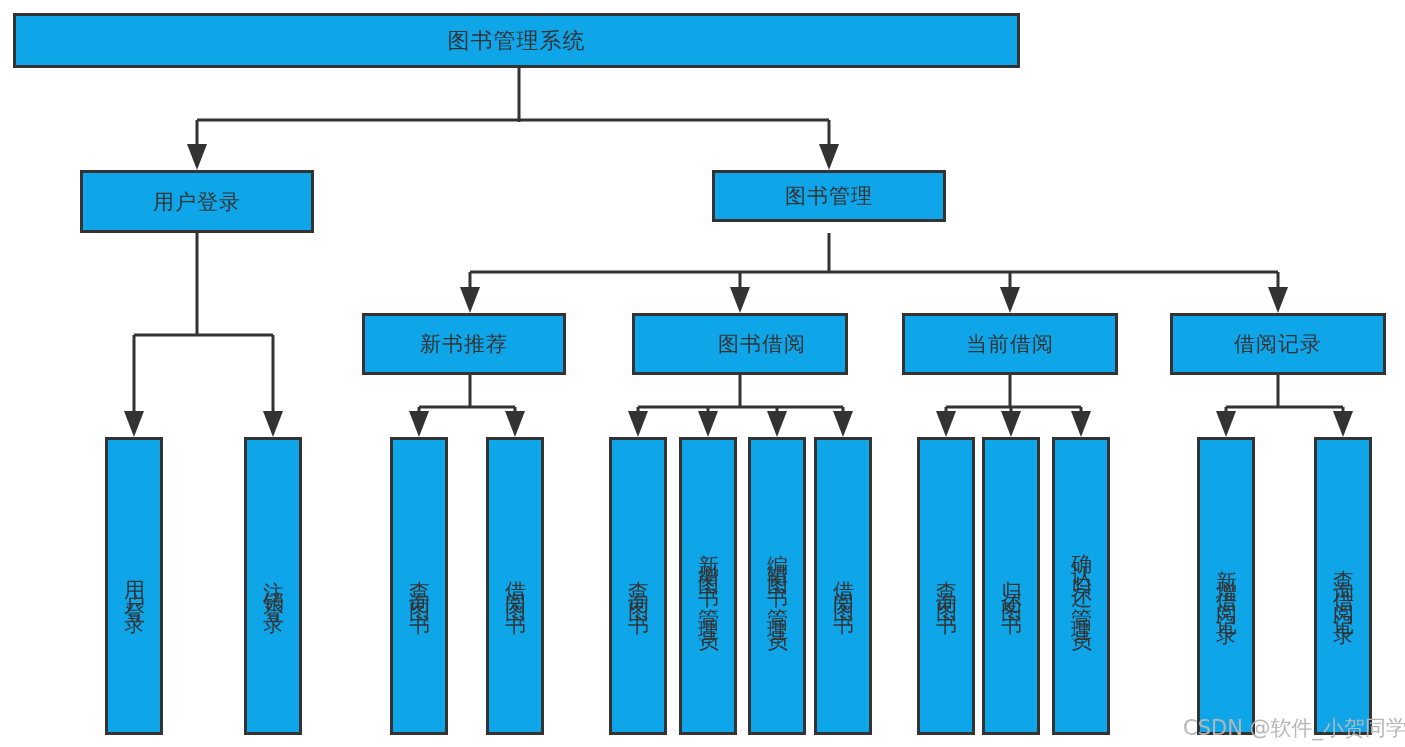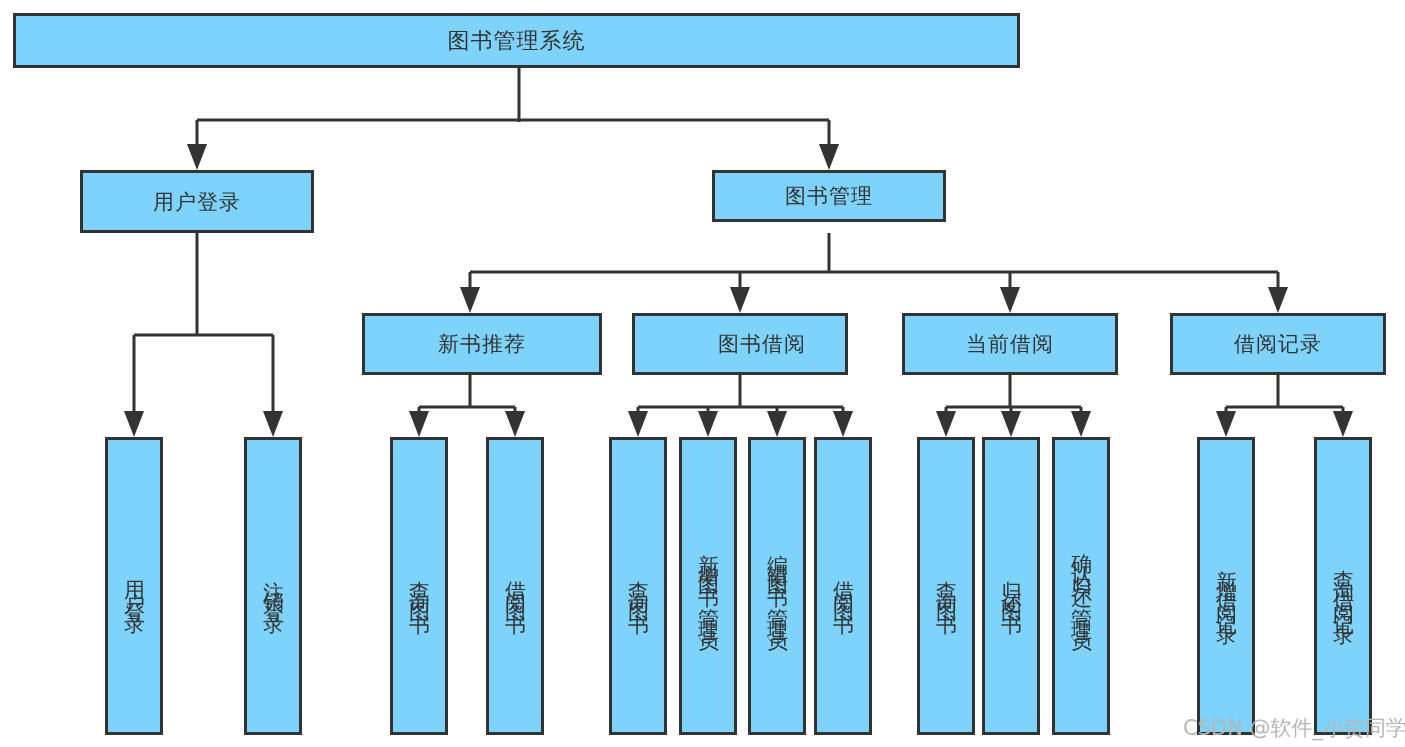--- a/index.html
+++ b/index.html
@@ -25,21 +25,21 @@
   .wire {
     stroke: var(--line);
     stroke-width: 3;
     fill: none;
   }
   .ah { fill: var(--line); }
   .box {
     position: absolute;
     box-sizing: border-box;
     border: 3px solid var(--line);
-    background: #7dd3fc;
+    background: #0ea5e9;
     color: var(--text);
     display: flex;
     align-items: center;
     justify-content: center;
     text-align: left;
   }
   .box-h { font-size: 21px; letter-spacing: 1px; }
   .box-root { font-size: 22px; }
   .box-v {
     top: 437px;
@@ -119,21 +119,21 @@
     <polygon class="ah" points="1071,411 1091,411 1081,437"></polygon>
     <polygon class="ah" points="1216,411 1236,411 1226,437"></polygon>
     <polygon class="ah" points="1333,411 1353,411 1343,437"></polygon>
   </svg>
 
   <div class="box box-h box-root" style="left:13px; top:13px; width:1007px; height:55px;">图书管理系统</div>
 
   <div class="box box-h" style="left:80px; top:170px; width:234px; height:63px;">用户登录</div>
   <div class="box box-h" style="left:712px; top:170px; width:234px; height:52px;">图书管理</div>
 
-  <div class="box box-h" style="left:362px; top:313px; width:240px; height:62px;">新书推荐</div>
+  <div class="box box-h" style="left:362px; top:313px; width:204px; height:62px;">新书推荐</div>
   <div class="box box-h" style="left:632px; top:313px; width:216px; height:62px;padding-left:44px;">图书借阅</div>
   <div class="box box-h" style="left:902px; top:313px; width:216px; height:62px;font-family:Liberation Mono, monospace;">当前借阅</div>
   <div class="box box-h" style="left:1170px; top:313px; width:216px; height:62px;">借阅记录</div>
 
   <div class="box box-v" style="left:105px;">用户登录</div>
   <div class="box box-v" style="left:244px;">注销登录</div>
 
   <div class="box box-v" style="left:390px;">查询图书</div>
   <div class="box box-v" style="left:486px;">借阅图书</div>
 

